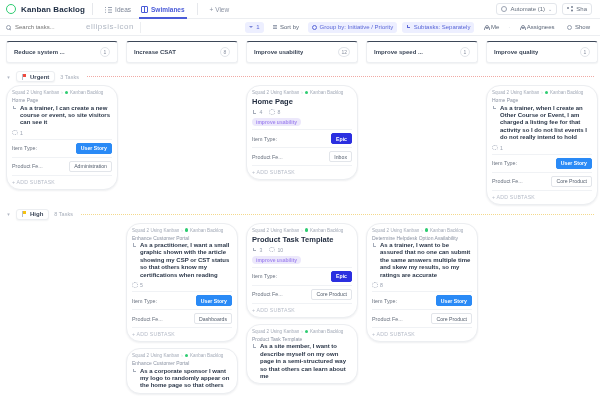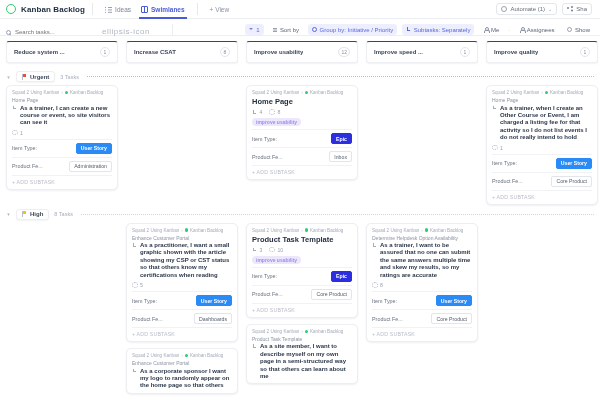--- a/index.html
+++ b/index.html
@@ -52,22 +52,22 @@
   }
   .pill-btn .cev { font-size:5px; color:#9aa2b1; }
   .gear-ic { width:6px;height:6px;border:.9px solid #9aa2b1;border-radius:50%; position:relative;}
   .share-ic { width:6px;height:6px; position:relative;}
   .share-ic:before{content:""; position:absolute; left:0;top:1px;width:2px;height:2px;border-radius:50%;background:#7b8496;}
   .share-ic:after{content:""; position:absolute; left:3.4px;top:-0.3px;width:1.8px;height:1.8px;border-radius:50%;background:#7b8496;
     box-shadow:0 3.4px 0 #7b8496;}
 
   
   .toolbar {
-    height: 17px; display:flex; align-items:flex-end; padding:0 6px;
-    border-bottom:1px solid #eceef1; background:#fff;gap:16px;
+    height: 17px; display:flex; align-items:center; padding:0 6px;
+    border-bottom:1px solid #eceef1; background:#fff;
   }
   .search-wrap { display:flex; align-items:center; gap:4px; width:80px; }
   .mag {
     width:5px;height:5px;border:1px solid #9aa2b1;border-radius:50%;position:relative; flex:0 0 auto;
   }
   .mag:after{content:""; position:absolute; right:-1.6px; bottom:-1.2px; width:2.2px;height:1px;background:#9aa2b1;transform:rotate(45deg);}
   .search-inp {
     border:none; outline:none; font-size:6px; color:#9aa2b1; width:58px;
     font-family:"Liberation Sans", sans-serif; background:transparent;
   }
@@ -125,21 +125,21 @@
   .flag.high:after{background:#f5c211;}
   .lane-label { font-size:6px; font-weight:bold; color:#3b4658; }
   .lane-count { font-size:5.5px; color:#a8afbb; }
   .lane-rule { flex:1; height:0; border-top:1.2px dotted #f0a9a4; margin-left:3px; }
   .lane-rule.high { border-top-color:#f3d98c; }
 
   
   .board { display:flex; gap:8px; padding:0 6px; align-items:flex-start; }
   .col { flex:0 0 112px; display:flex; flex-direction:column; gap:6px; }
   .card {
-    background:#fff; border:1px solid #eceef1; border-radius:5px;
+    background:#fff; border:1px solid #eceef1; border-radius:14px;
     padding:4px 5px 0 5px; box-shadow:0 1px 2px rgba(20,30,55,.07);
   }
   .crumb { display:flex; align-items:center; gap:2px; font-size:4.6px; color:#a4abb8; margin-bottom:2px; white-space:nowrap; }
   .crumb .gt { color:#c3c9d4; }
   .crumb .dot { width:3.2px;height:3.2px;border-radius:50%;background:#2ecc71;display:inline-block;}
   .parent { font-size:5px; color:#8a92a2; margin-bottom:1.5px; }
   .card-title-big { font-size:7.5px; font-weight:bold; color:#1f2a3d; margin:1px 0 3px 0; }
   .task-line { display:flex; gap:3px; align-items:flex-start; margin-bottom:3px; }
   .sub-ic { width:5px;height:5px; position:relative; flex:0 0 auto; margin-top:1px;}
   .sub-ic:before{content:""; position:absolute; left:.7px; top:0; width:.8px;height:3.6px;background:#a4abb8;}

